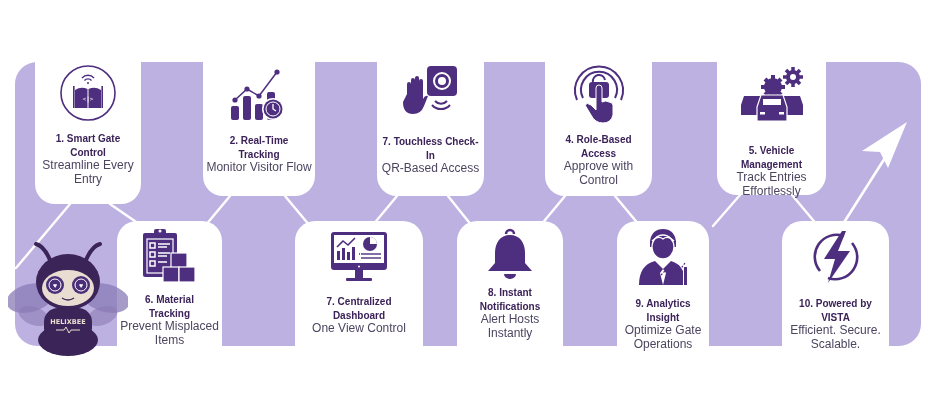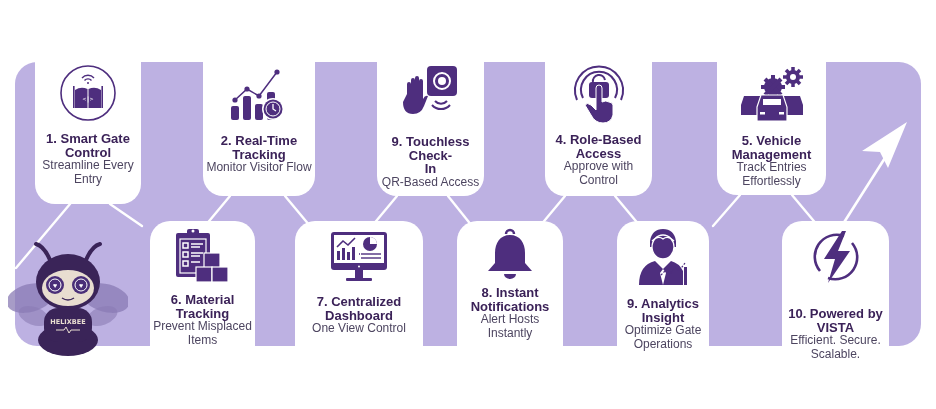--- a/index.html
+++ b/index.html
@@ -3,21 +3,21 @@
 <meta charset="utf-8">
 <style>
   html,body{margin:0;padding:0;background:#ffffff;}
   body{width:936px;height:409px;position:relative;overflow:hidden;font-family:"Liberation Sans","DejaVu Sans",sans-serif;}
   .bg{position:absolute;left:15px;top:62px;width:906px;height:284px;background:#BDB1E2;border-radius:22px;}
   svg.lines{position:absolute;left:0;top:0;width:936px;height:409px;}
   .card{position:absolute;background:#ffffff;border-radius:20px;text-align:center;box-sizing:border-box;padding:0 2px;}
   .card.top{border-top-left-radius:0;border-top-right-radius:0;}
   .card.bottom{border-bottom-left-radius:0;border-bottom-right-radius:0;}
   .icon{display:block;margin:0 auto;}
-  .title{display:block;color:#3b2258;font-weight:bold;font-size:13px;line-height:13.5px;}
+  .title{display:block;color:#3b2258;font-weight:bold;font-size:10px;line-height:13.5px;}
   .sub{display:block;color:#4d4560;font-size:12px;line-height:13.5px;}
   .mascot{position:absolute;left:8px;top:238px;width:120px;height:120px;}
 </style>
 </head>
 <body>
 
 <div class="bg"></div>
 
 <svg class="lines" viewBox="0 0 936 409">
   <g stroke="#ffffff" stroke-width="2.4" fill="none" stroke-linecap="round">
@@ -79,21 +79,21 @@
 
 <div class="card top" style="left:377px;top:55px;width:107px;height:141px;">
   <svg class="icon" width="60" height="60" viewBox="0 0 60 60" style="margin-top:9px;">
     <rect x="26" y="2" width="30" height="30" rx="4" fill="#4E2E7E"></rect>
     <circle cx="41" cy="17" r="8" fill="none" stroke="#ffffff" stroke-width="2"></circle>
     <circle cx="41" cy="17" r="4" fill="#ffffff"></circle>
     <path d="M34 37 a8 8 0 0 0 12 0" stroke="#4E2E7E" stroke-width="2" fill="none"></path>
     <path d="M31 41 a12 12 0 0 0 18 0" stroke="#4E2E7E" stroke-width="2" fill="none"></path>
     <path d="M6 30 v-10 a2 2 0 0 1 4 0 v8 v-12 a2 2 0 0 1 4 0 v12 v-14 a2 2 0 0 1 4 0 v14 v-11 a2 2 0 0 1 4 0 v18 q2 -4 5 -3 l-4 10 q-3 8 -11 8 q-10 0 -10 -12 z" fill="#4E2E7E"></path>
   </svg>
-  <span class="title" style="margin-top:11px;">9. Touchless Check-</span>
+  <span class="title" style="margin-top:11px;">7. Touchless Check-</span>
   <span class="title">In</span>
   <span class="sub">QR-Based Access</span>
 </div>
 
 <div class="card top" style="left:545px;top:55px;width:107px;height:141px;">
   <svg class="icon" width="60" height="64" viewBox="0 0 60 64" style="margin-top:7px;">
     <path d="M14 36 a18 18 0 1 1 32 0" stroke="#4E2E7E" stroke-width="2" fill="none"></path>
     <path d="M8 38 a24 24 0 1 1 44 0" stroke="#4E2E7E" stroke-width="2" fill="none"></path>
     <path d="M24 20 a6 6 0 0 1 12 -2" stroke="#4E2E7E" stroke-width="2" fill="none"></path>
     <rect x="20" y="20" width="20" height="16" rx="3" fill="#4E2E7E"></rect>
@@ -124,27 +124,27 @@
       </g>
       <path d="M4 40 l3 -9 h16 l3 9 v10 h-22 z"></path>
       <path d="M44 40 l3 -9 h16 l3 9 v10 h-22 z"></path>
       <path d="M20 42 l4 -12 h22 l4 12 v14 h-30 z" stroke="#ffffff" stroke-width="1.2"></path>
     </g>
     <circle cx="56" cy="12" r="3" fill="#ffffff"></circle>
     <rect x="26" y="34" width="18" height="6" fill="#ffffff"></rect>
     <rect x="23" y="47" width="5" height="2.5" fill="#ffffff"></rect>
       <rect x="42" y="47" width="5" height="2.5" fill="#ffffff"></rect>
   </svg>
-  <span class="title" style="margin-top:11px;">5. Vehicle</span>
+  <span class="title" style="margin-top:21px;">5. Vehicle</span>
   <span class="title">Management</span>
   <span class="sub">Track Entries</span>
   <span class="sub">Effortlessly</span>
 </div>
 
-<div class="card bottom" style="left:150px;top:221px;width:105px;height:130px;">
+<div class="card bottom" style="left:117px;top:221px;width:105px;height:130px;">
   <svg class="icon" width="62" height="58" viewBox="0 0 62 58" style="margin-top:6px;">
     <rect x="4" y="6" width="34" height="44" rx="2" fill="#4E2E7E"></rect>
     <rect x="8" y="12" width="26" height="34" fill="none" stroke="#ffffff" stroke-width="1.2"></rect>
     <rect x="15" y="2" width="12" height="7" rx="2" fill="#4E2E7E"></rect>
     <circle cx="21" cy="4" r="1.5" fill="#ffffff"></circle>
     <g stroke="#ffffff" stroke-width="1.5">
         <rect x="11" y="16" width="5" height="5" fill="none"></rect>
         <line x1="19" y1="17" x2="31" y2="17"></line>
         <line x1="19" y1="20" x2="28" y2="20"></line>
     <rect x="11" y="25" width="5" height="5" fill="none"></rect>
@@ -218,21 +218,21 @@
   <span class="sub">Optimize Gate</span>
   <span class="sub">Operations</span>
 </div>
 
 <div class="card bottom" style="left:782px;top:221px;width:107px;height:130px;">
   <svg class="icon" width="60" height="60" viewBox="0 0 60 60" style="margin-top:6px;">
     <path d="M14 44 A22 22 0 0 1 38 9" stroke="#4E2E7E" stroke-width="2.6" fill="none"></path>
     <path d="M46 16 A22 22 0 0 1 22 51" stroke="#4E2E7E" stroke-width="2.6" fill="none"></path>
     <path d="M36 4 L18 32 L29 32 L22 56 L44 24 L32 24 L40 4 Z" fill="#4E2E7E"></path>
   </svg>
-  <span class="title" style="margin-top:20px;">10. Powered by</span>
+  <span class="title" style="margin-top:10px;">10. Powered by</span>
   <span class="title">VISTA</span>
   <span class="sub">Efficient. Secure.</span>
   <span class="sub">Scalable.</span>
 </div>
 
 <div class="mascot">
   <svg width="120" height="120" viewBox="0 0 120 120">
     <ellipse cx="22" cy="60" rx="24" ry="14" fill="#8a7bb4" opacity="0.75" transform="rotate(-15 22 60)"></ellipse>
     <ellipse cx="98" cy="60" rx="24" ry="14" fill="#8a7bb4" opacity="0.75" transform="rotate(15 98 60)"></ellipse>
     <ellipse cx="26" cy="78" rx="16" ry="9" fill="#8a7bb4" opacity="0.6" transform="rotate(20 26 78)"></ellipse>

